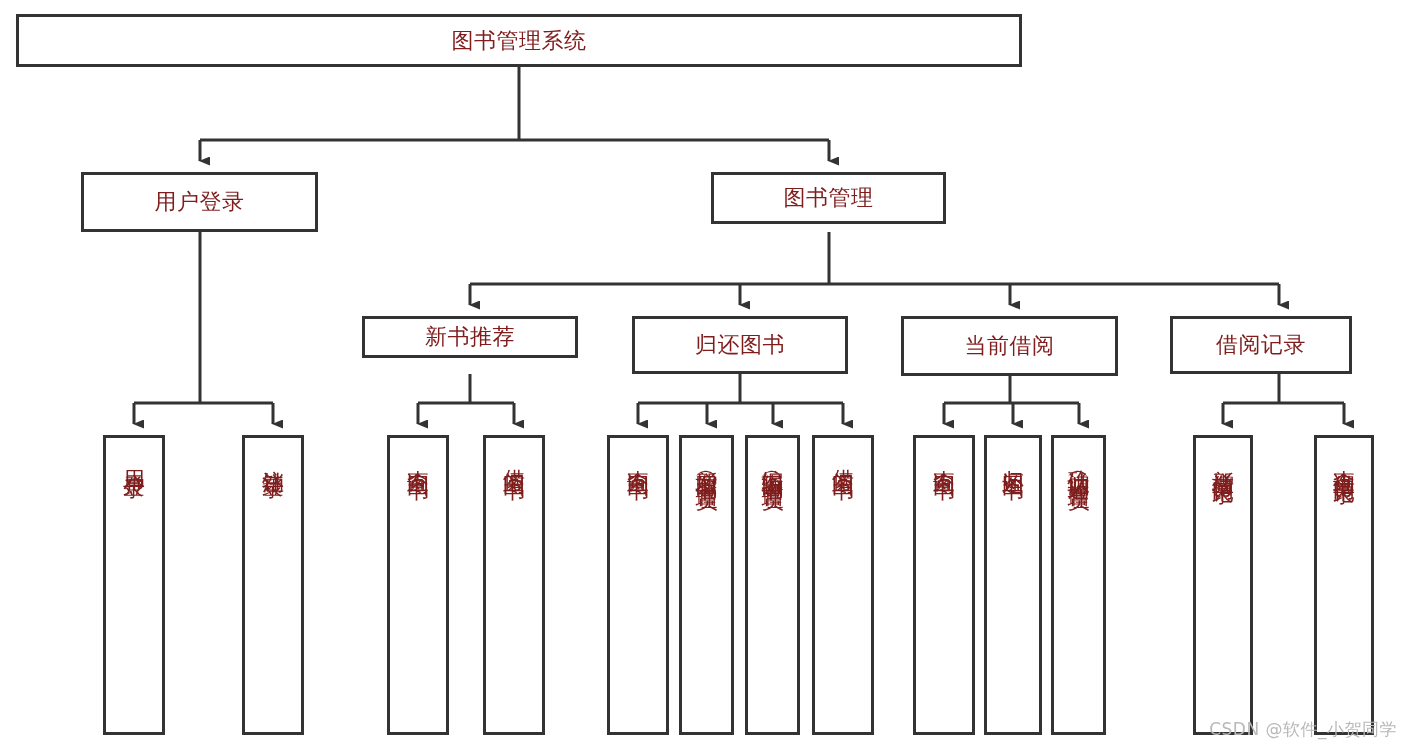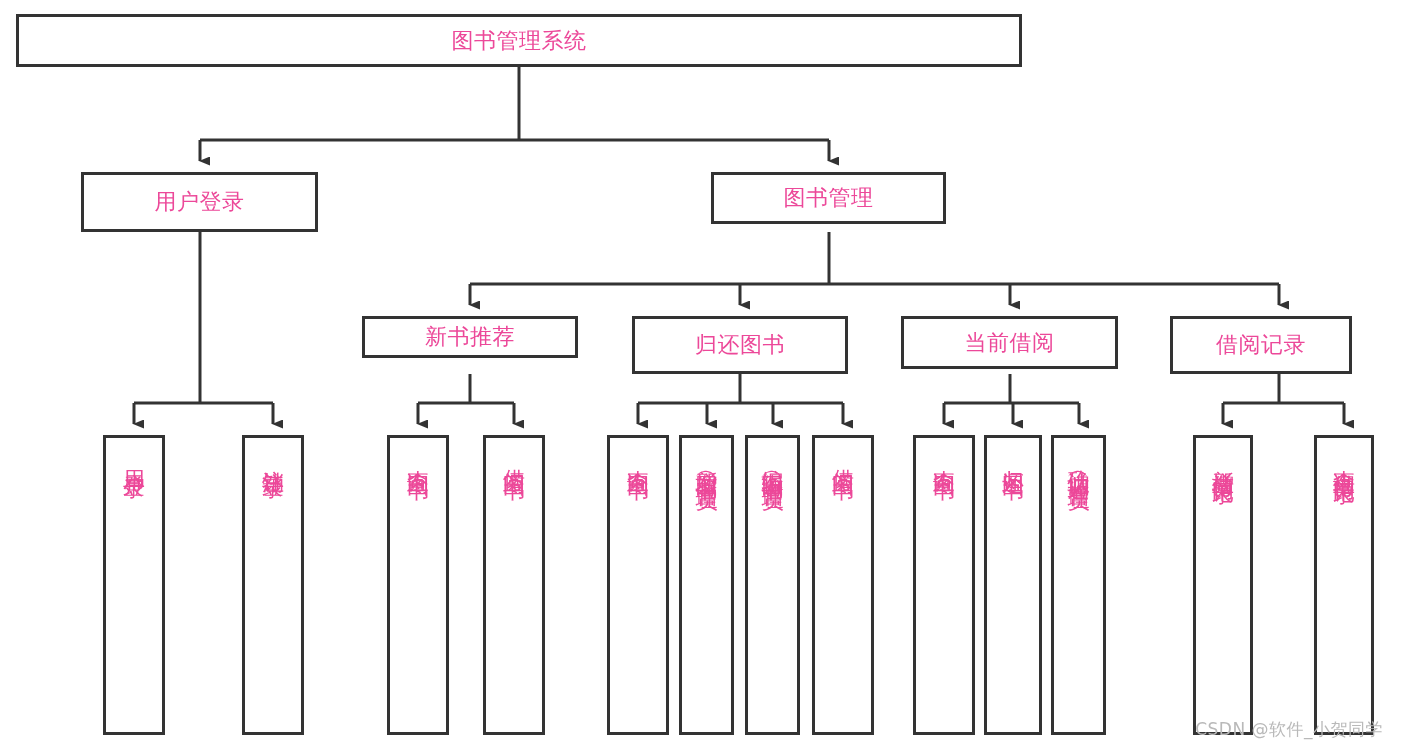--- a/index.html
+++ b/index.html
@@ -25,21 +25,21 @@
     height: 747px;
   }
   .node {
     position: absolute;
     box-sizing: border-box;
     background: #ffffff;
     border: 3px solid #333333;
     display: flex;
     align-items: center;
     justify-content: center;
-    color: #ec4899;
+    color: #7f1d1d;
     z-index: 2;
   }
   .node-label {
     display: block;
     text-align: center;
     line-height: 1.18;
     white-space: nowrap;
   }
   .node.horizontal .node-label {
     font-size: 22px;
@@ -51,21 +51,21 @@
   }
   .node.vertical .node-label {
     writing-mode: vertical-rl;
     text-orientation: upright;
     font-size: 22px;
     letter-spacing: 3px;
     line-height: 1;
   }
   #watermark {
     position: absolute;
-    right: 22px;
+    right: 8px;
     bottom: 6px;
     font-size: 17px;
     color: #b9b9b9;
     z-index: 5;
     white-space: nowrap;
     letter-spacing: 0.5px;
   }
 </style>
 </head>
 <body>
@@ -124,21 +124,21 @@
       </div>
       <div class="node horizontal" style="left: 711px; top: 172px; width: 235px; height: 52px;">
         <span class="node-label">图书管理</span>
       </div>
       <div class="node horizontal" style="left: 362px; top: 316px; width: 216px; height: 42px;">
         <span class="node-label">新书推荐</span>
       </div>
       <div class="node horizontal" style="left: 632px; top: 316px; width: 216px; height: 58px;">
         <span class="node-label">归还图书</span>
       </div>
-      <div class="node horizontal" style="left: 901px; top: 316px; width: 217px; height: 53px; font-family: Liberation Serif, serif;">
+      <div class="node horizontal" style="left: 901px; top: 316px; width: 217px; height: 60px; font-family: Liberation Serif, serif;">
         <span class="node-label">当前借阅</span>
       </div>
       <div class="node horizontal" style="left: 1170px; top: 316px; width: 182px; height: 58px;">
         <span class="node-label">借阅记录</span>
       </div>
       <div class="node vertical" style="left: 103px; top: 435px; width: 62px; height: 300px;">
         <span class="node-label">用户登录</span>
       </div>
       <div class="node vertical" style="left: 242px; top: 435px; width: 62px; height: 300px;">
         <span class="node-label">注销登录</span>

